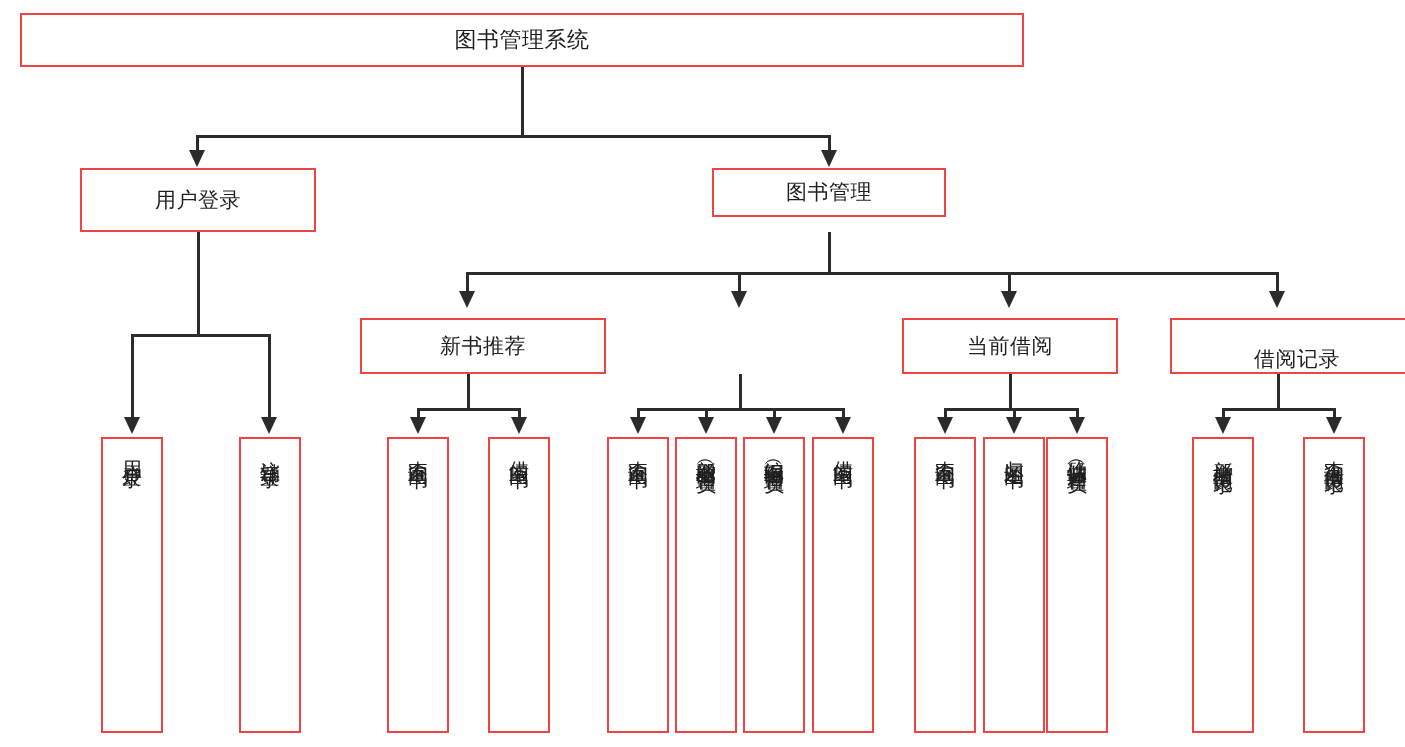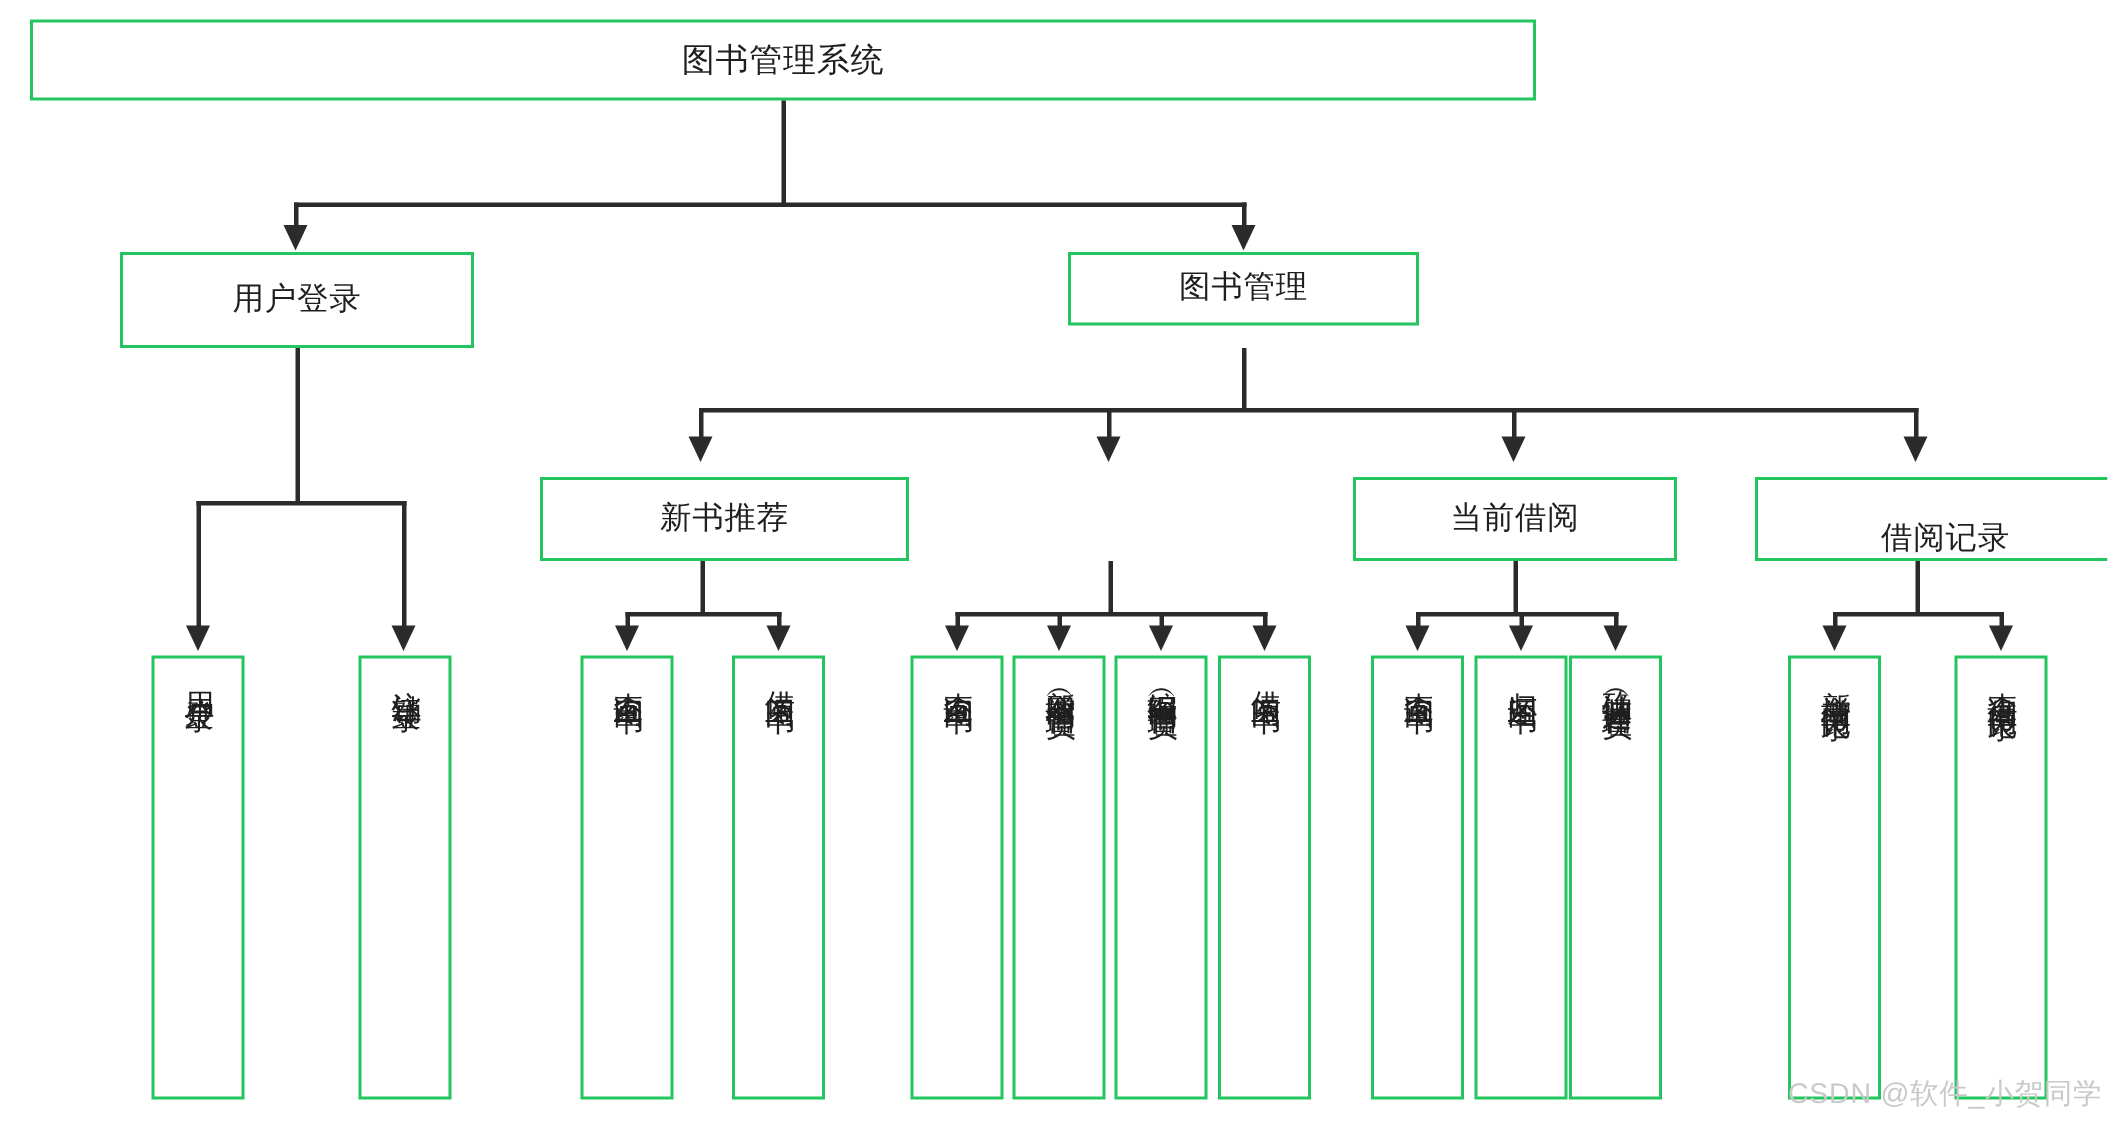--- a/index.html
+++ b/index.html
@@ -16,21 +16,21 @@
     width: 1405px;
     height: 747px;
     background: #ffffff;
     overflow: hidden;
   }
   
   .node {
     position: absolute;
     box-sizing: border-box;
     background: #ffffff;
-    border: 2px solid #22c55e;
+    border: 2px solid #ef4444;
     display: flex;
     align-items: center;
     justify-content: center;
     color: #1f1f1f;
   }
   .node-label {
     display: block;
     text-align: center;
     line-height: 1.25;
     letter-spacing: 0.5px;
@@ -211,15 +211,14 @@
     <span class="node-label">确认归还（管理员）</span>
   </div>
 
   <div class="node v" style="left:1192px; top:437px; width:62px; height:296px;">
     <span class="node-label">新增借阅记录</span>
   </div>
   <div class="node v" style="left:1303px; top:437px; width:62px; height:296px;">
     <span class="node-label">查询借阅记录</span>
   </div>
 
-  <div id="watermark" style="left:1192px; top:716px;">CSDN @软件_小贺同学</div>
 
 </div>
 
 </body></html>

